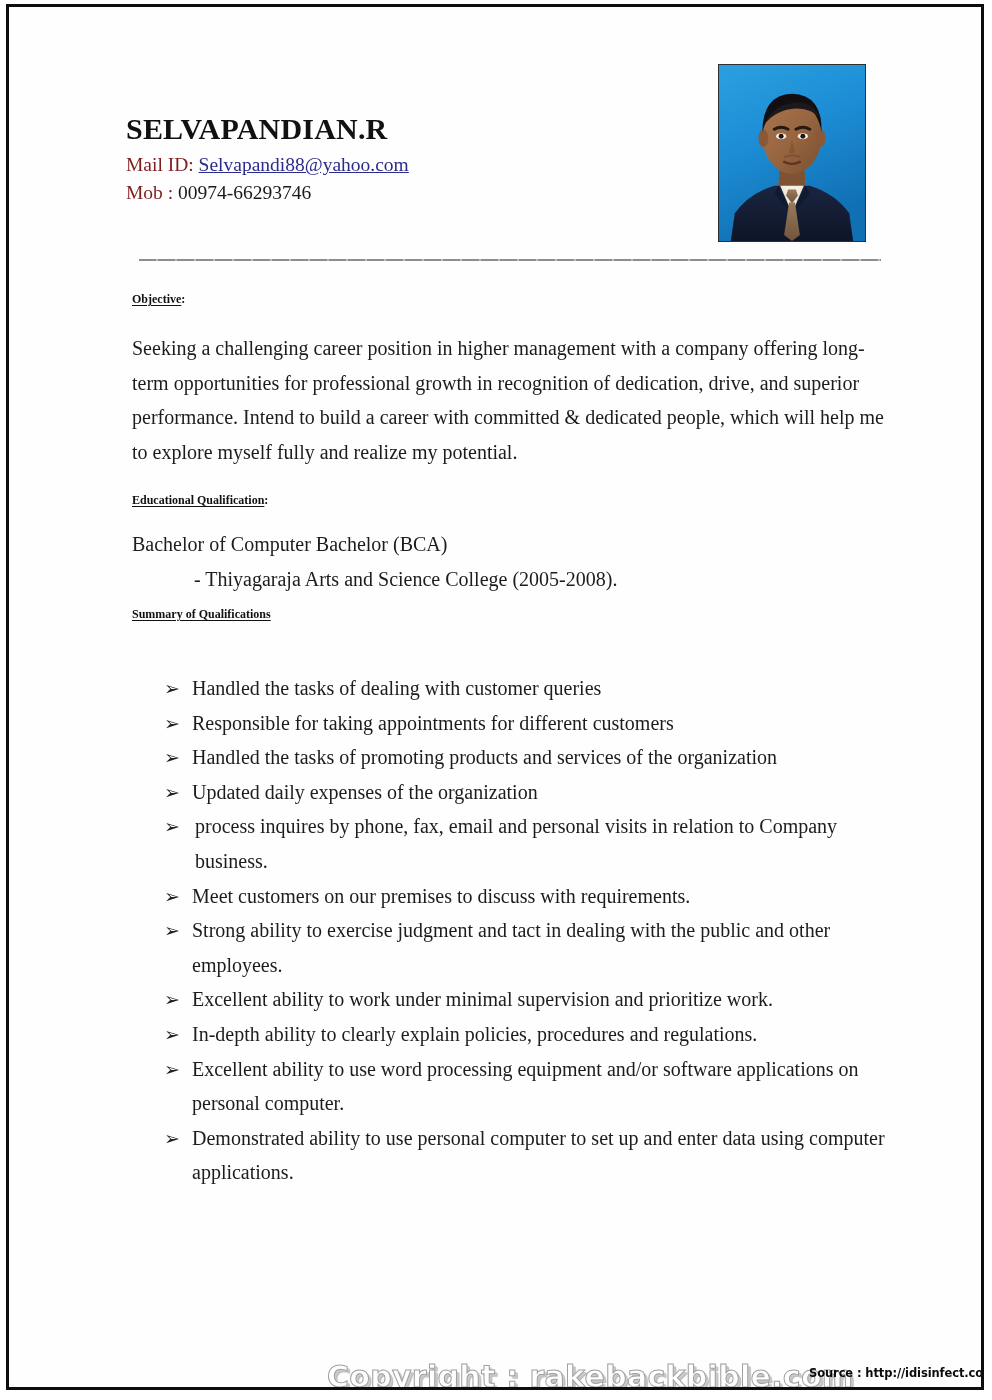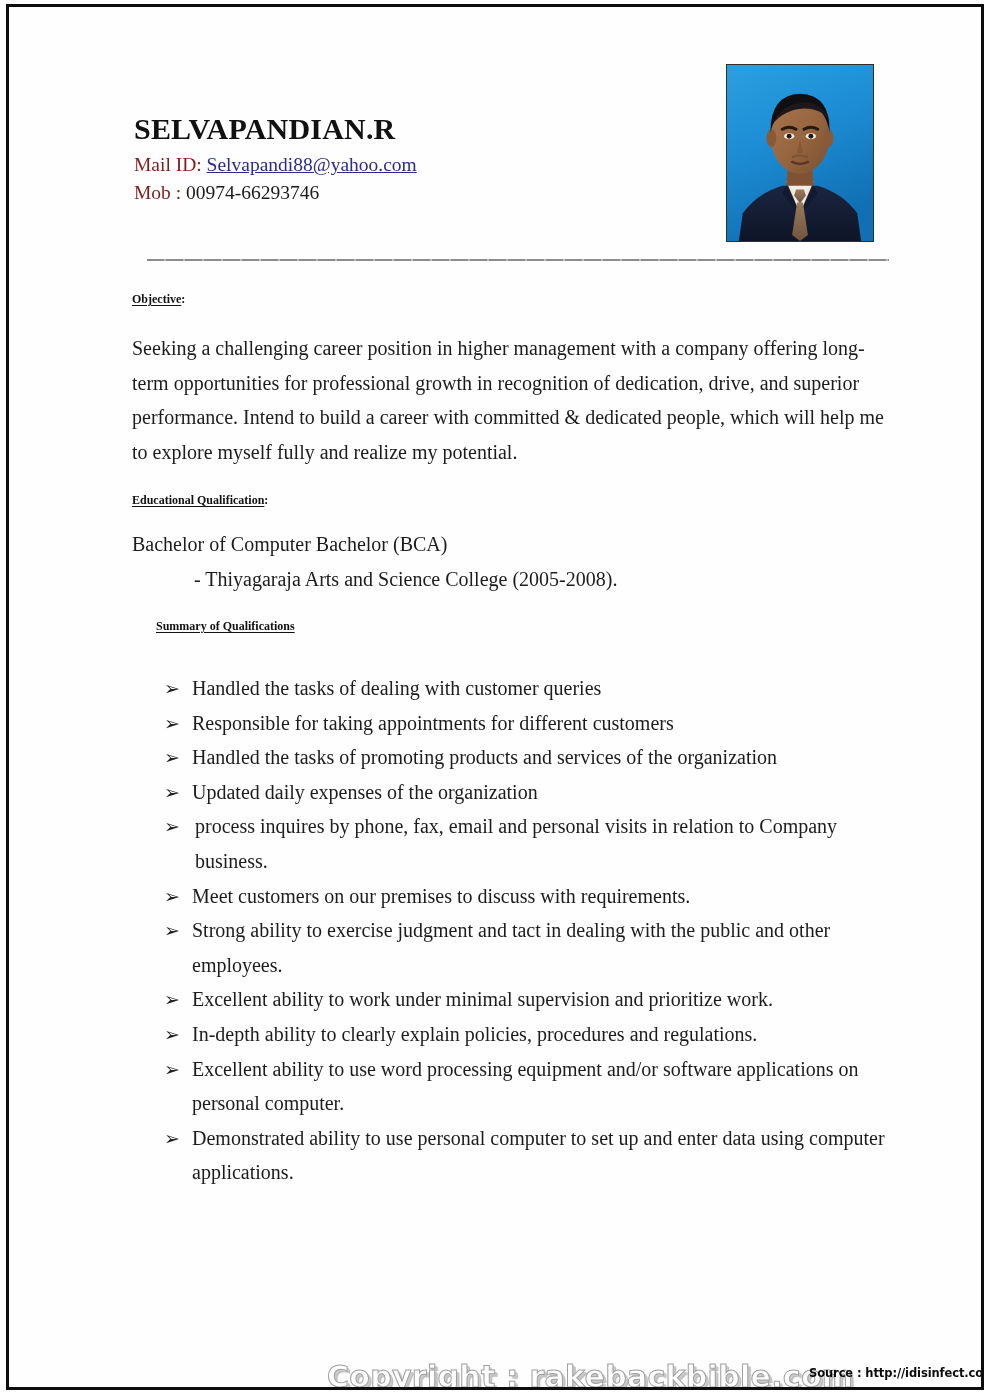--- a/index.html
+++ b/index.html
@@ -32,21 +32,21 @@
     left: 0; top: 0;
     width: 972px;
     height: 1380px;
     background: #fefefe;
     overflow: hidden;
   }
 
   
   .header-zone {
     position: absolute;
-    left: 8px; top: 0;
+    left: 0; top: 0;
     width: 968px;
     height: 252px;
   }
   .name-block {
     position: absolute;
     left: 117px;
     top: 106px;
     width: 560px;
   }
   .cand-name {
@@ -287,21 +287,21 @@
       <div class="para" style="left:123px; top:72px; width:762px;">Seeking a challenging career position in higher management with a company offering long-term opportunities for professional growth in recognition of dedication, drive, and superior performance. Intend to build a career with committed &amp; dedicated people, which will help me to explore myself fully and realize my potential.</div>
 
       <div class="sec-heading" style="left:123px; top:234px;">
         <span class="u">Educational Qualification</span><span>:</span>
       </div>
 
       <div class="edu-line" style="left:123px; top:268px;">Bachelor of Computer Bachelor (BCA)</div>
 
       <div class="edu-line" style="left:185px; top:303px;">- Thiyagaraja Arts and Science College (2005-2008).</div>
 
-      <div class="sec-heading" style="left:123px; top:360px;margin-left:24px;">
+      <div class="sec-heading" style="left:123px; top:348px;">
         <span class="u">Summary of  Qualifications</span>
       </div>
 
       <ul class="bullets">
           <li class="bullet-item">
             <span class="bullet-marker">➢</span>
             <span class="bullet-text">Handled the tasks of dealing with customer queries</span>
           </li>
           <li class="bullet-item">
             <span class="bullet-marker">➢</span>

